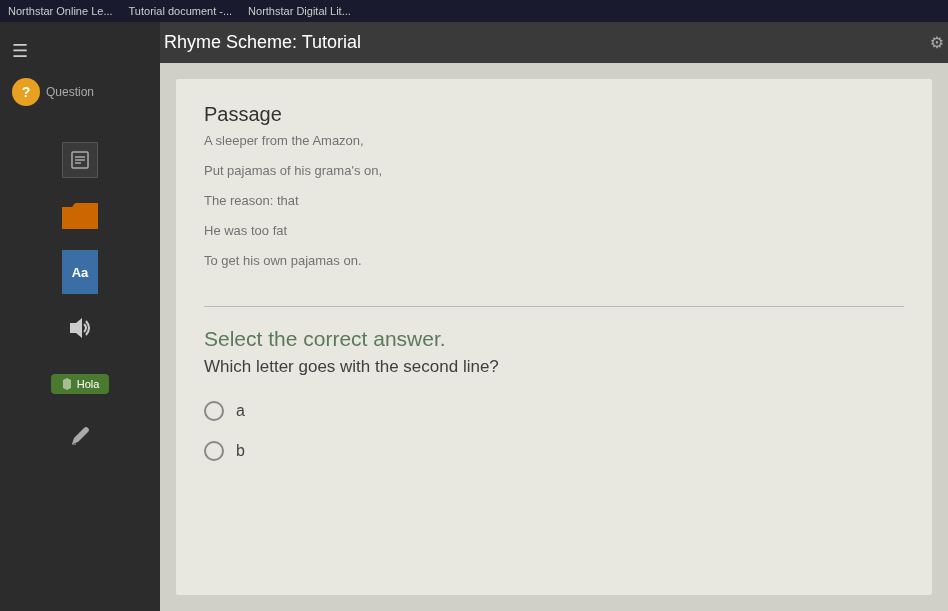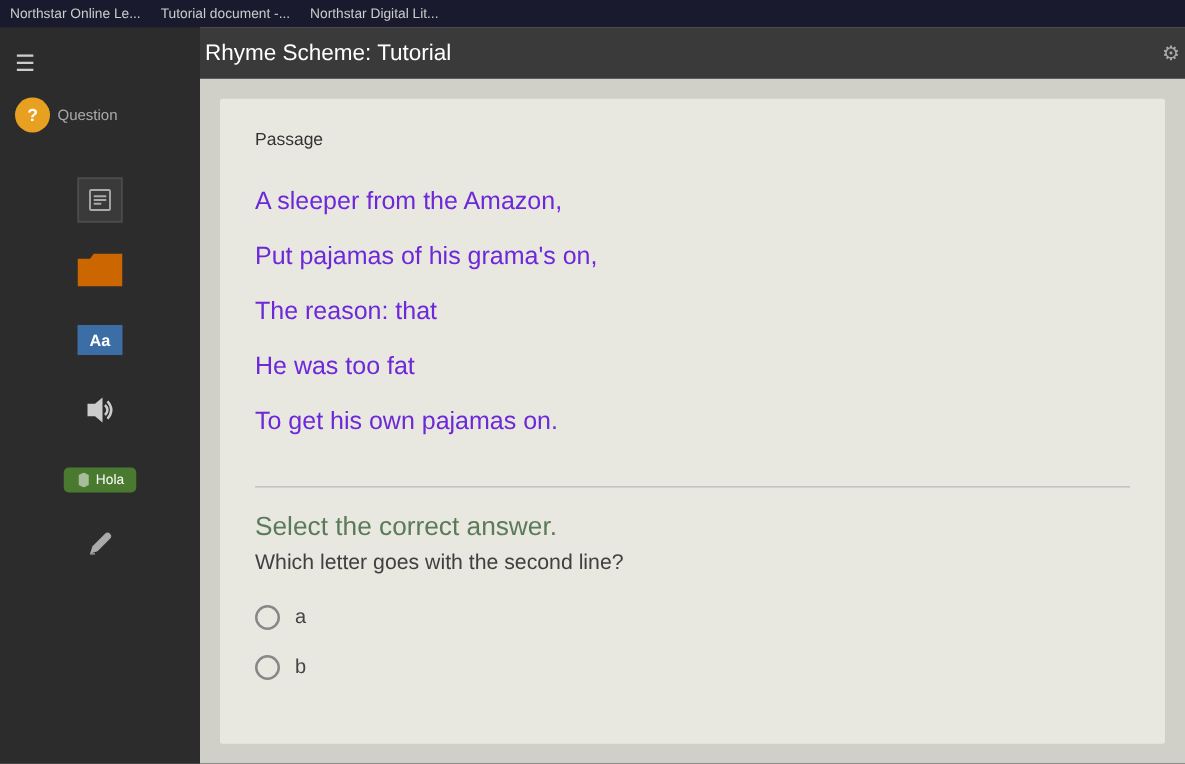--- a/index.html
+++ b/index.html
@@ -110,21 +110,21 @@
       display: flex;
       align-items: center;
       justify-content: center;
       color: #ccc;
       font-size: 18px;
     }
 
     
     .aa-icon-box {
       width: 36px;
-      height: 24px;
+      height: 44px;
       background: #3a6ea5;
       display: flex;
       align-items: center;
       justify-content: center;
       color: white;
       font-size: 13px;
       font-weight: bold;
     }
 
     
@@ -188,33 +188,32 @@
 
     .card {
       background: #e8e7e0;
       margin: 16px;
       padding: 24px 28px;
       border-radius: 2px;
       flex: 1;
     }
 
     .passage-title {
-      font-size: 14px;
+      font-size: 20px;
       font-weight: 500;
       color: #333;
-      margin-bottom: 20px;
     }
 
     .poem-lines {
       margin-bottom: 30px;
     }
 
     .poem-line {
-      font-size: 20px;
-      color: #6d28d9;
+      font-size: 13px;
+      color: #737373;
       line-height: 2;
       padding: 2px 0;
     }
 
     .divider {
       height: 1px;
       background: #bbb;
       margin: 20px 0;
     }
 

